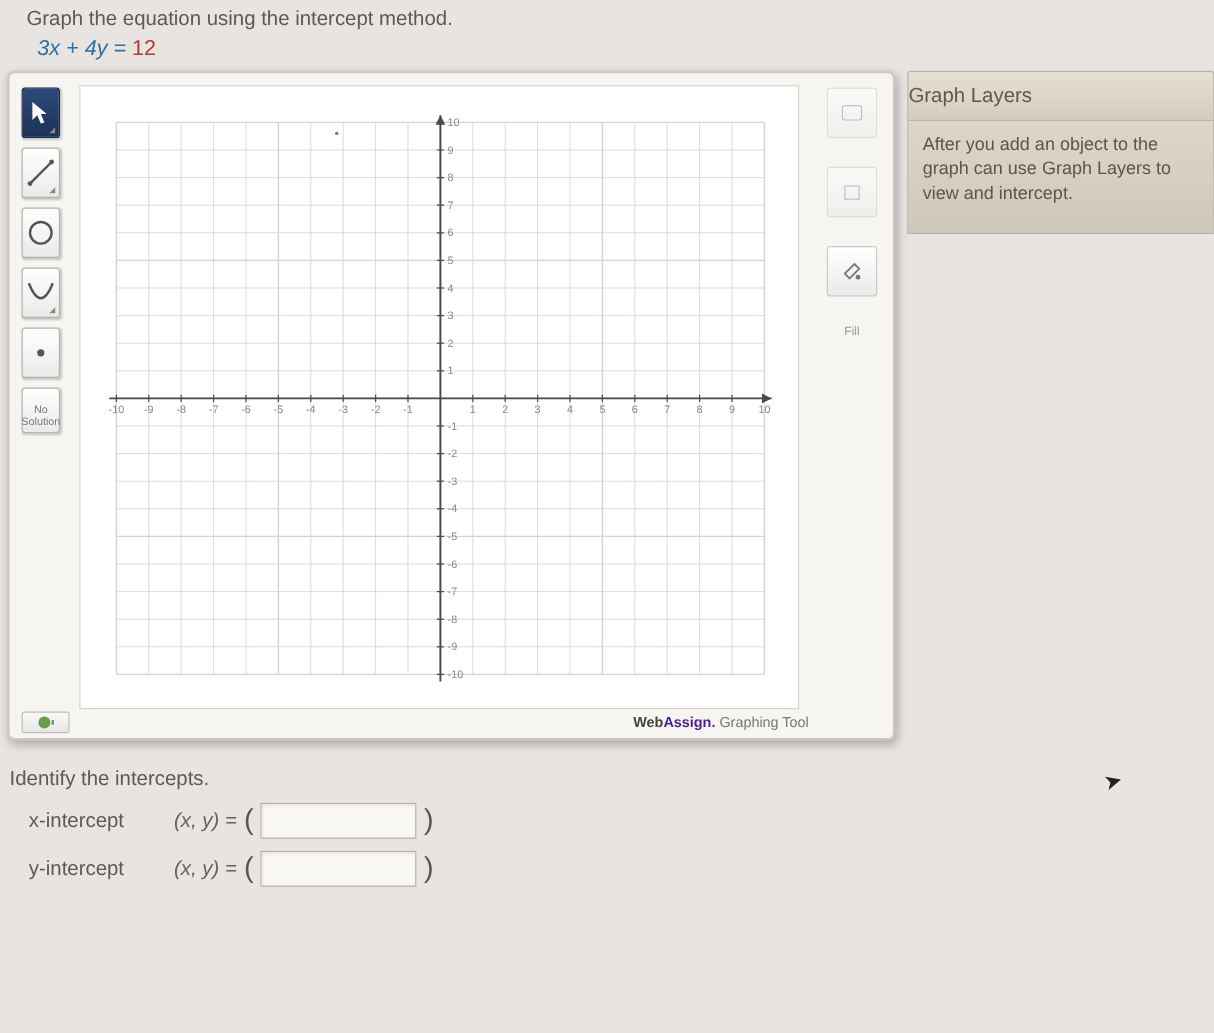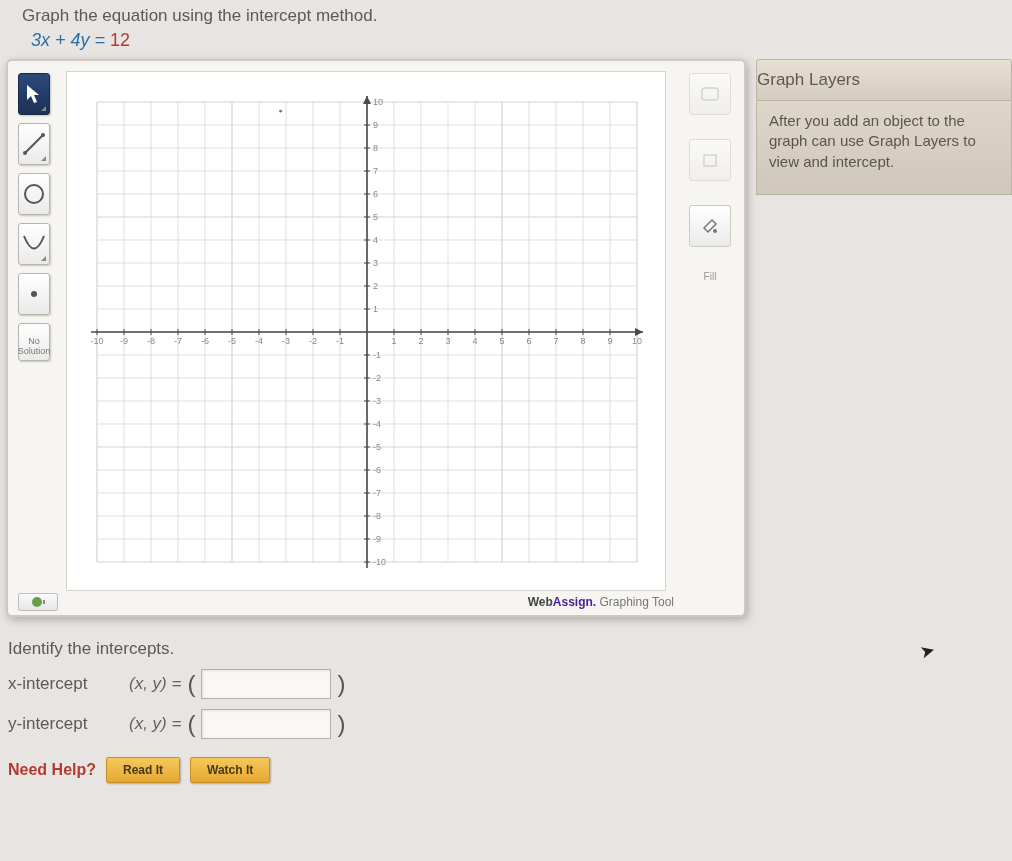--- a/index.html
+++ b/index.html
@@ -131,21 +131,21 @@
     color: #5a564d;
     line-height: 1.35;
   }
   .below {
     padding: 22px 0 0 8px;
     font-size: 17px;
     color:#5a5a5a;
   }
   .row {
     display:flex; align-items:center; gap:6px;
-    margin: 10px 0;
+    margin: 10px 16px;
     font-style: italic;
     color:#636363;
   }
   .row .lbl { width:115px; font-style:normal; color:#5a5a5a;}
   .ansbox {
     width: 130px; height: 30px;
     border: 1px solid #b6b0a8;
     background: #faf8f4;
     box-shadow: inset 1px 1px 3px rgba(0,0,0,0.1);
   }
@@ -398,20 +398,15 @@
     <input class="ansbox" type="text" style="">
     <span class="paren">)</span>
   </div>
   <div class="row">
     <span class="lbl">y-intercept</span>
     <span>(x, y) =</span>
     <span class="paren">(</span>
     <input class="ansbox" type="text" style="">
     <span class="paren">)</span>
   </div>
-  <div class="need-help">
-    <span class="need-help-label">Need Help?</span>
-    <button class="help-btn">Read It</button>
-    <button class="help-btn">Watch It</button>
-  </div>
 </div>
 
 <div class="cursor-pointer">➤</div>
 
 </body></html>

